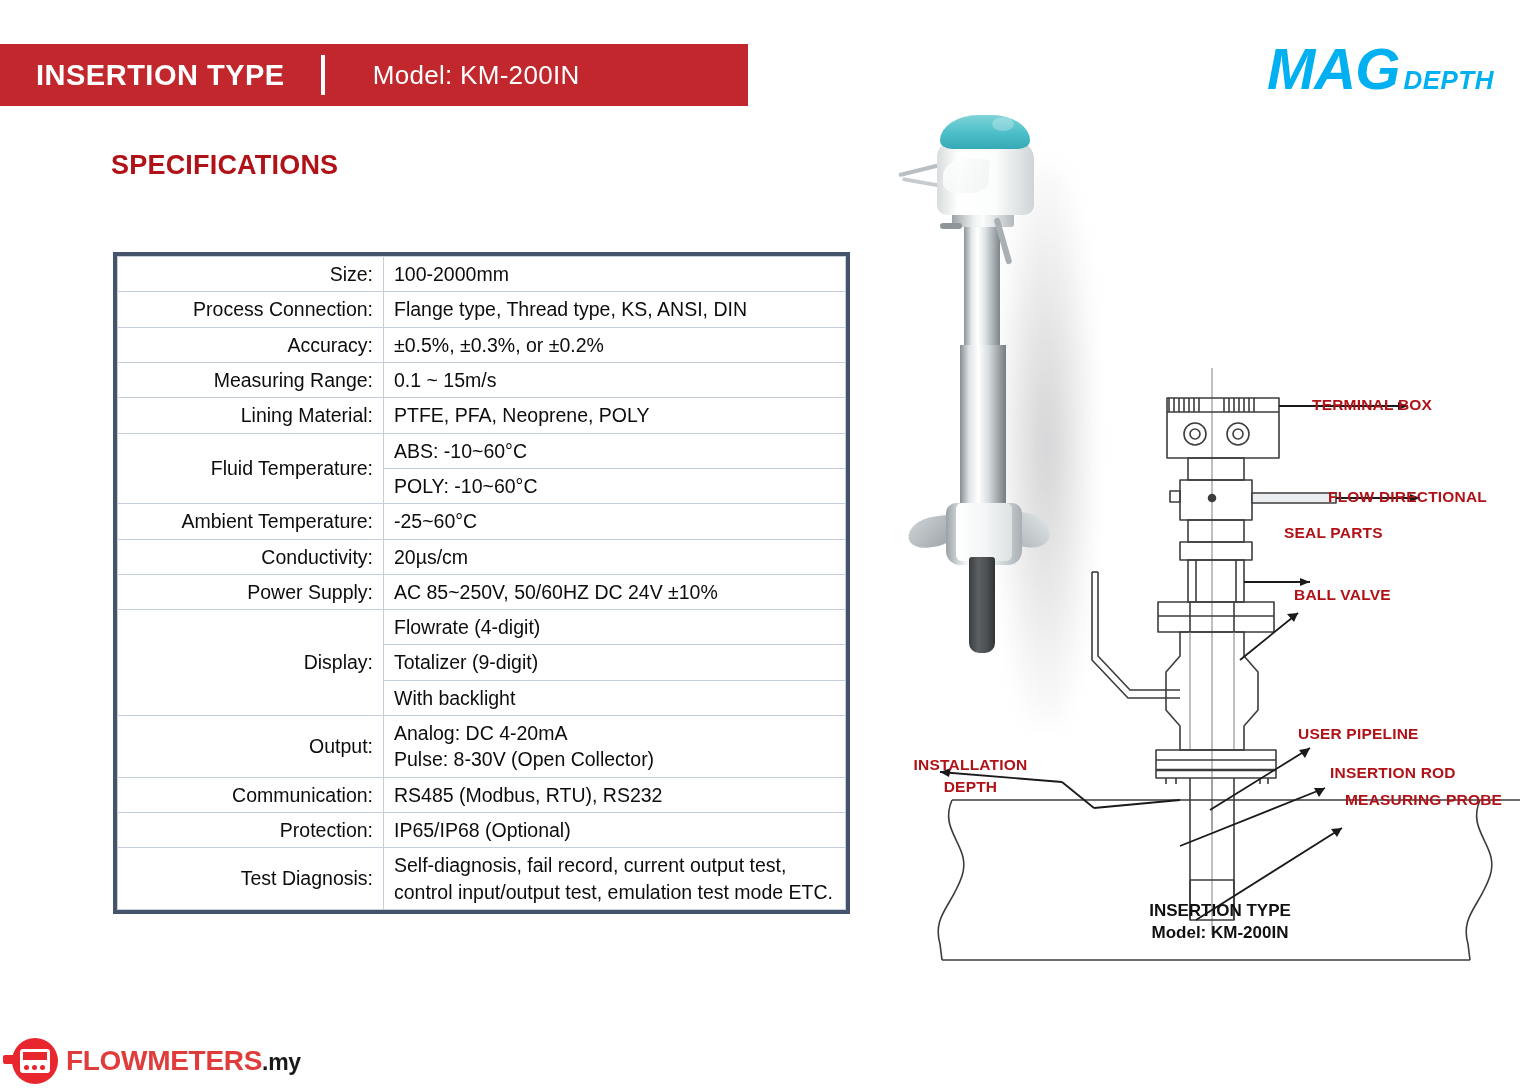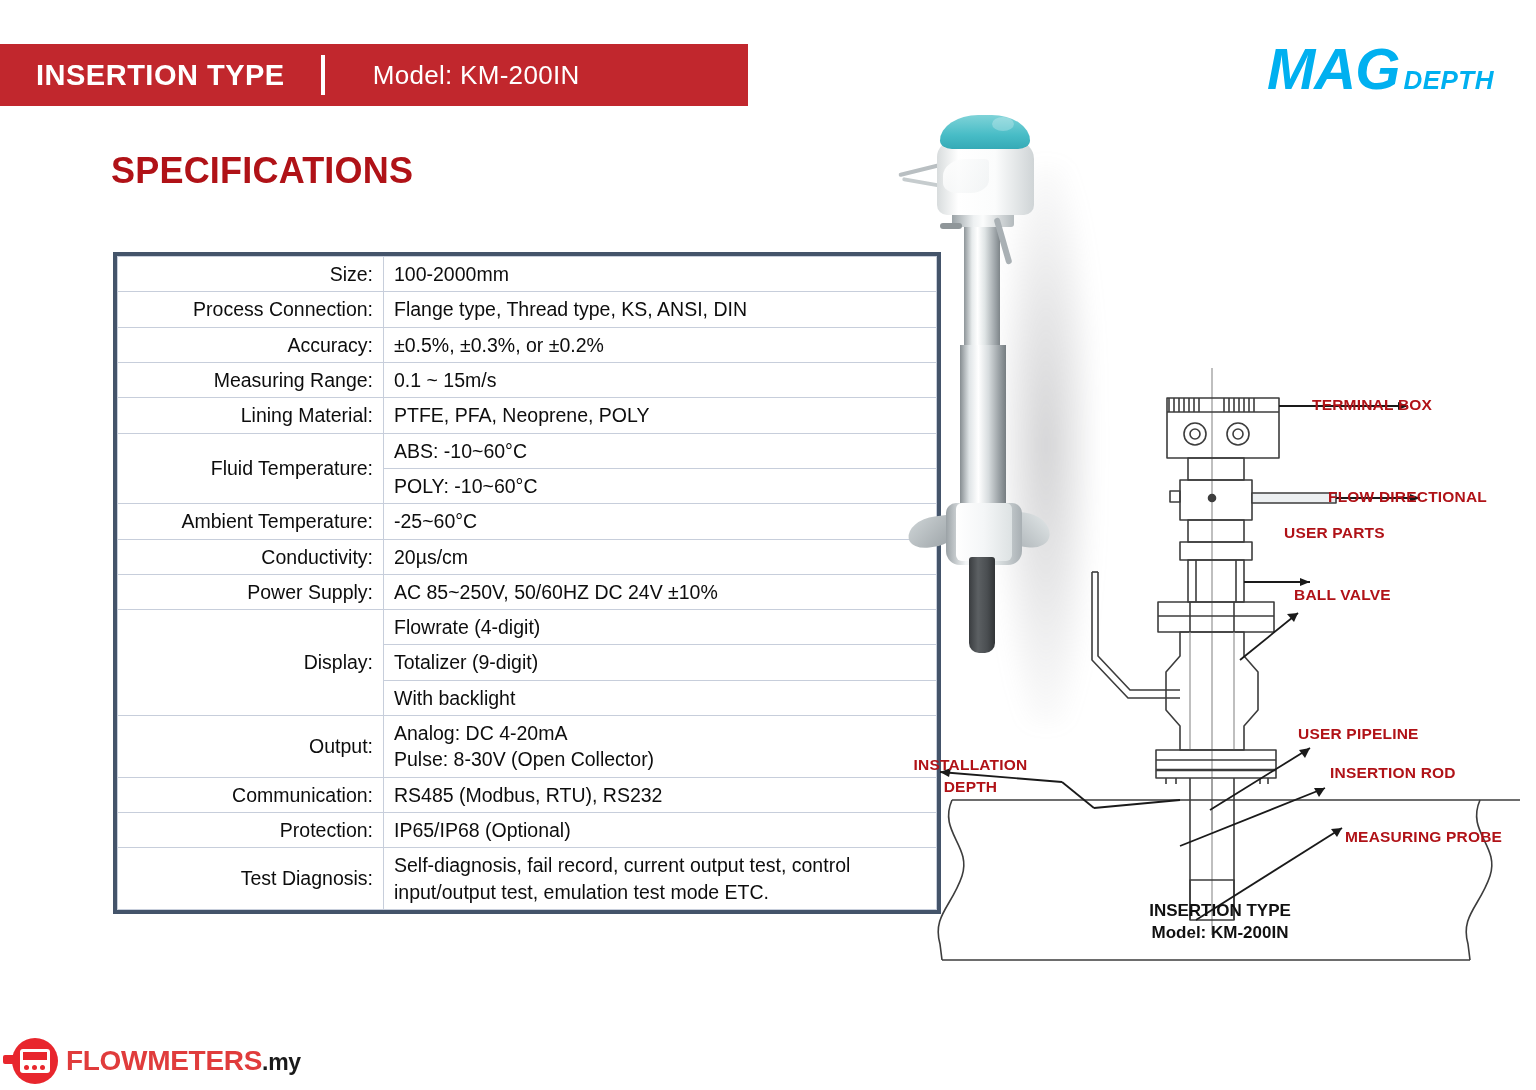--- a/index.html
+++ b/index.html
@@ -69,30 +69,30 @@
     letter-spacing: 0.5px;
     margin-left: 4px;
     line-height: 1;
   }
 
   
   .spec-heading {
     position: absolute;
     left: 111px; top: 150px;
     color: #b01217;
-    font-size: 36px;
+    font-size: 27px;
     font-weight: bold;
     letter-spacing: 0.2px;
   }
 
   
   .spec-table-wrap {
     position: absolute;
     left: 113px; top: 252px;
-    width: 828px;
+    width: 737px;
     border: 4px solid #44546a;
     background: #ffffff;
   }
   table.spec {
     width: 100%;
     border-collapse: collapse;
     font-size: 19.5px;
     color: #0d0d0d;
   }
   table.spec td {
@@ -511,25 +511,25 @@
           <line x1="182" y1="422" x2="60" y2="412"></line>
           <polygon points="60,412 71,408 69,417" fill="#1a1a1a" stroke="none"></polygon>
           <path d="M182 422 L214 448" stroke="#1a1a1a" stroke-width="1.8" fill="none"></path>
           <line x1="214" y1="448" x2="300" y2="440"></line>
         </g>
       </g>
     </svg>
 
     <div class="dlabel" style="left:432px; top:36px;">TERMINAL BOX</div>
     <div class="dlabel" style="left:448px; top:128px;">FLOW DIRECTIONAL</div>
-    <div class="dlabel" style="left:404px; top:164px;">USER PARTS</div>
+    <div class="dlabel" style="left:404px; top:164px;">SEAL PARTS</div>
     <div class="dlabel" style="left:414px; top:226px;">BALL VALVE</div>
     <div class="dlabel" style="left:418px; top:365px;">USER PIPELINE</div>
     <div class="dlabel" style="left:450px; top:404px;">INSERTION  ROD</div>
-    <div class="dlabel" style="left:465px; top:468px;">MEASURING PROBE</div>
+    <div class="dlabel" style="left:465px; top:431px;">MEASURING PROBE</div>
 
     <div class="dlabel" style="left:28px; top:396px; text-align:center; width:125px;">INSTALLATION</div>
     <div class="dlabel" style="left:28px; top:418px; text-align:center; width:125px;">DEPTH</div>
 
     <div class="dcaption" style="left:195px; top:540px; width:290px;">INSERTION TYPE</div>
     <div class="dcaption" style="left:195px; top:562px; width:290px;">Model: KM-200IN</div>
   </div>
 
   <div class="footer">
     <div class="logo-mark">

